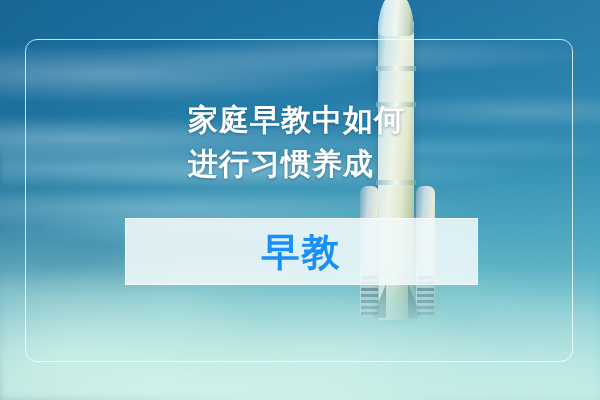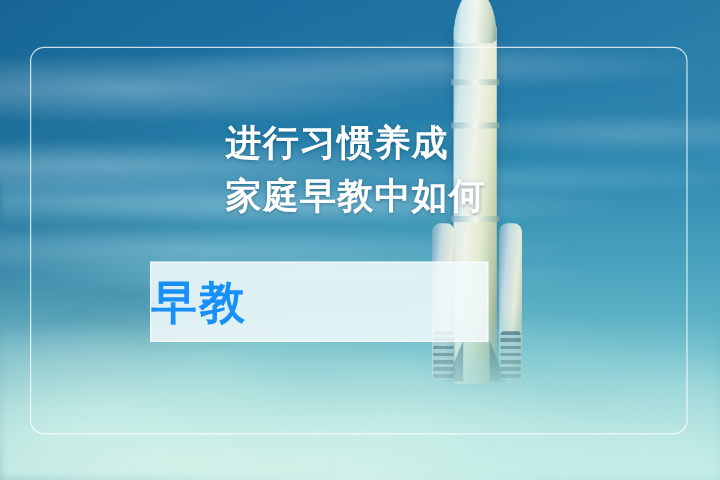--- a/index.html
+++ b/index.html
@@ -193,26 +193,27 @@
     line-height: 44px;
     letter-spacing: 1px;
     text-shadow: 0 1px 3px rgba(16,62,92,0.45);
     white-space: nowrap;
   }
 
   
   .badge-bar {
     position: absolute;
     left: 125px; top: 218px;
-    width: 282px; height: 67px;
+    width: 353px; height: 67px;
     background: rgba(240,249,251,0.88);
     border: 1px solid rgba(255,255,255,0.7);
     box-sizing: border-box;
     display: flex;
     align-items: center;
+    justify-content: center;
   }
   .badge-text {
     color: #1890f8;
     font-size: 38px;
     font-weight: bold;
     letter-spacing: 2px;
     line-height: 1;
   }
 </style>
 </head>
@@ -238,21 +239,21 @@
     <div class="r-nozzle right"></div>
   </div>
 
   <div class="smoke-dark"></div>
   <div class="smoke"></div>
   <div class="smoke-2"></div>
 
   <div class="frame"></div>
 
   <div class="headline">
+    <span class="headline-line">家庭早教中如何</span>
     <span class="headline-line">进行习惯养成</span>
-    <span class="headline-line">家庭早教中如何</span>
   </div>
 
   <div class="badge-bar">
     <span class="badge-text">早教</span>
   </div>
 
 </div>
 
 </body></html>

